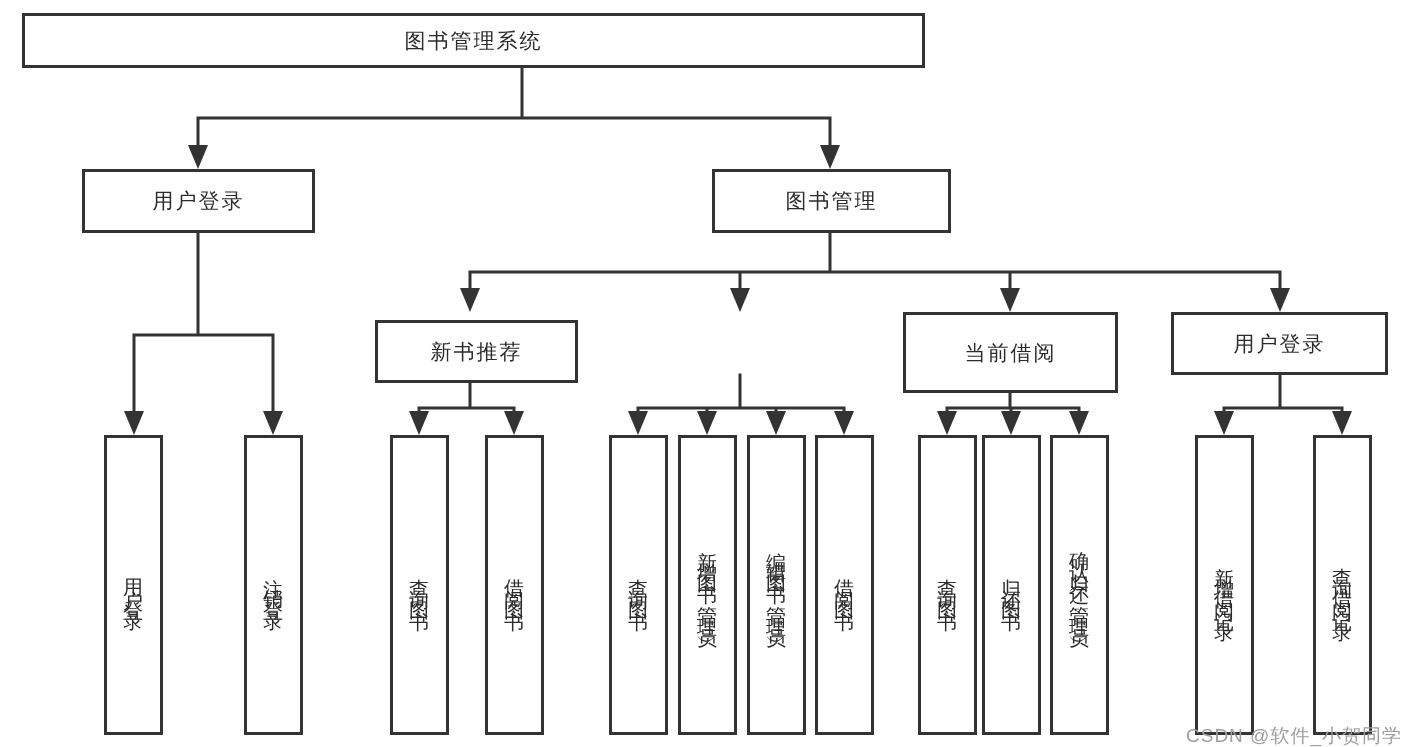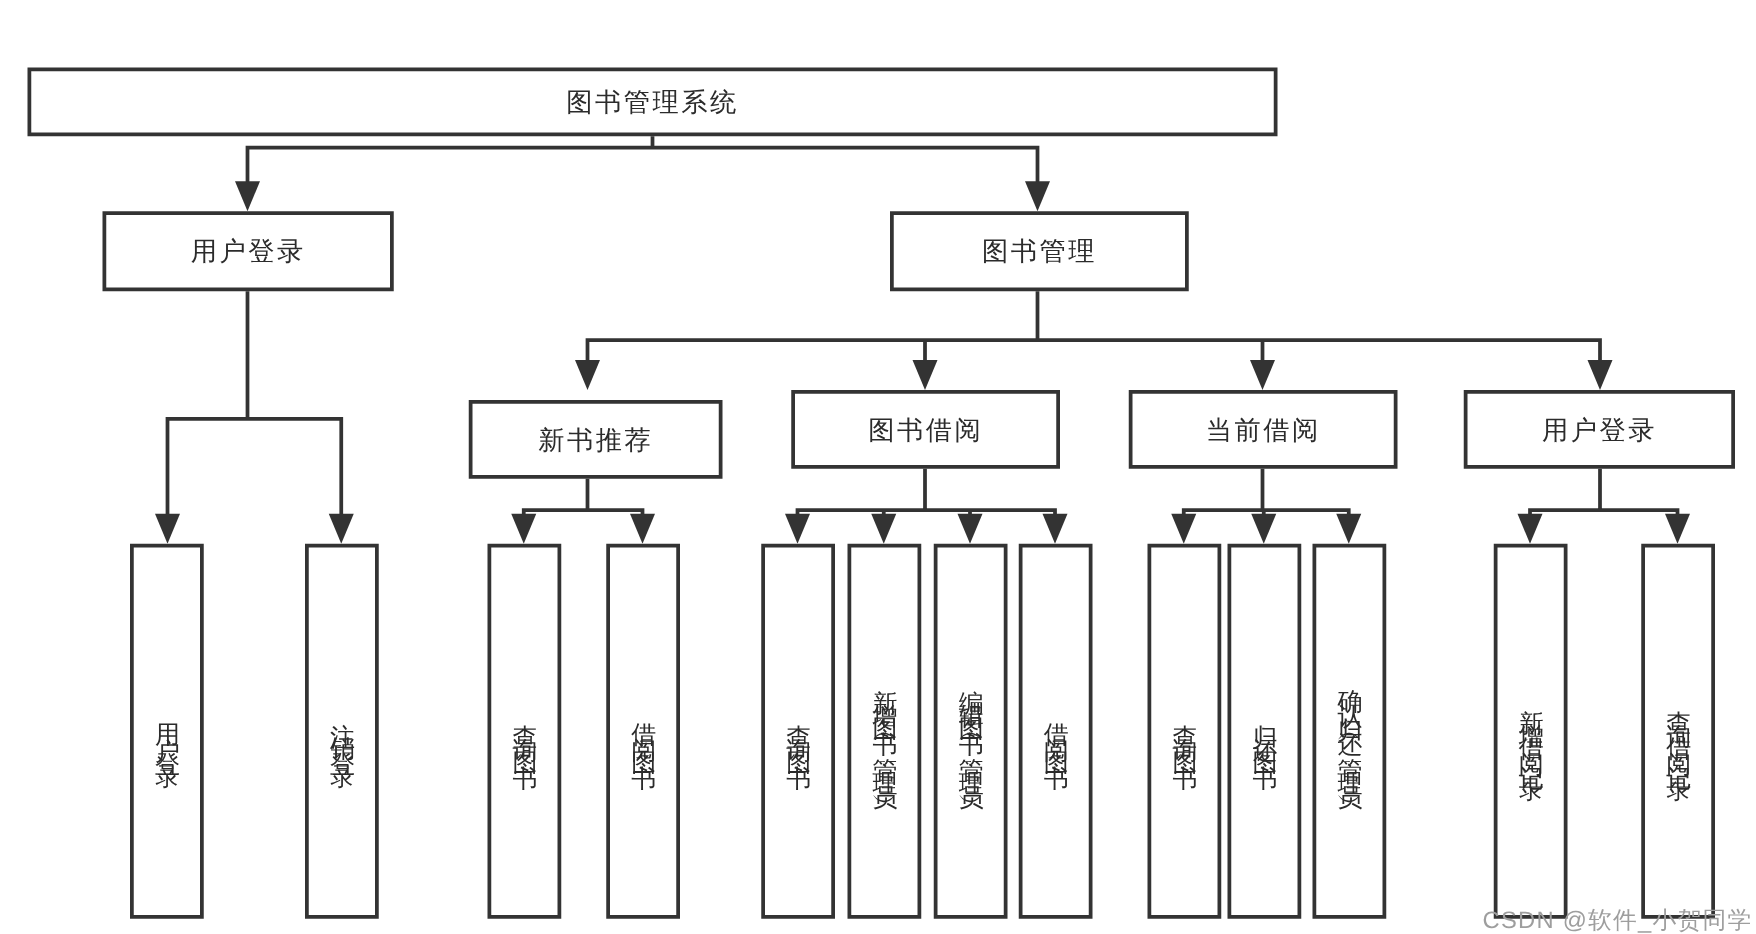--- a/index.html
+++ b/index.html
@@ -28,26 +28,26 @@
   }
   .h{font-size:21px;letter-spacing:2px;}
   .v{font-size:20px;}
   .v .label{
     writing-mode:vertical-rl;
     letter-spacing:11px;
     line-height:1;
     white-space:nowrap;
   }
   
-  #n-root       {left:22px;  top:13px;  width:1000px; height:55px;margin-top:41px;}
+  #n-root       {left:22px;  top:13px;  width:903px; height:55px;}
   #n-user-login {left:82px;  top:169px; width:233px;  height:64px;}
   #n-book-mgmt  {left:712px; top:169px; width:239px;  height:64px;}
   #n-new-book   {left:363px; top:320px; width:203px;  height:63px;margin-left:12px;}
   #n-book-borrow{left:633px; top:312px; width:215px;  height:63px;}
-  #n-current    {left:903px; top:312px; width:215px;  height:63px;}
+  #n-current    {left:903px; top:312px; width:215px;  height:81px;}
   #n-records    {left:1171px;top:312px; width:217px;  height:63px;}
   .leaf{top:435px;width:59px;height:300px;}
   #l-login      {left:104px;}
   #l-logout     {left:244px;}
   #l-nb-query   {left:390px;}
   #l-nb-borrow  {left:485px;}
   #l-bw-query   {left:609px;}
   #l-bw-add     {left:678px;}
   #l-bw-edit    {left:747px;}
   #l-bw-borrow  {left:815px;}
@@ -101,23 +101,20 @@
   <div class="box h" id="n-user-login">
     <span class="label">用户登录</span>
   </div>
   <div class="box h" id="n-book-mgmt">
     <span class="label">图书管理</span>
   </div>
 
   <div class="box h" id="n-new-book">
     <span class="label">新书推荐</span>
   </div>
-  <div class="box h" id="n-book-borrow">
-    <span class="label">图书借阅</span>
-  </div>
   <div class="box h" id="n-current">
     <span class="label">当前借阅</span>
   </div>
   <div class="box h" id="n-records">
     <span class="label">用户登录</span>
   </div>
 
   <div class="box v leaf" id="l-login">
     <span class="label">用户登录</span>
   </div>

